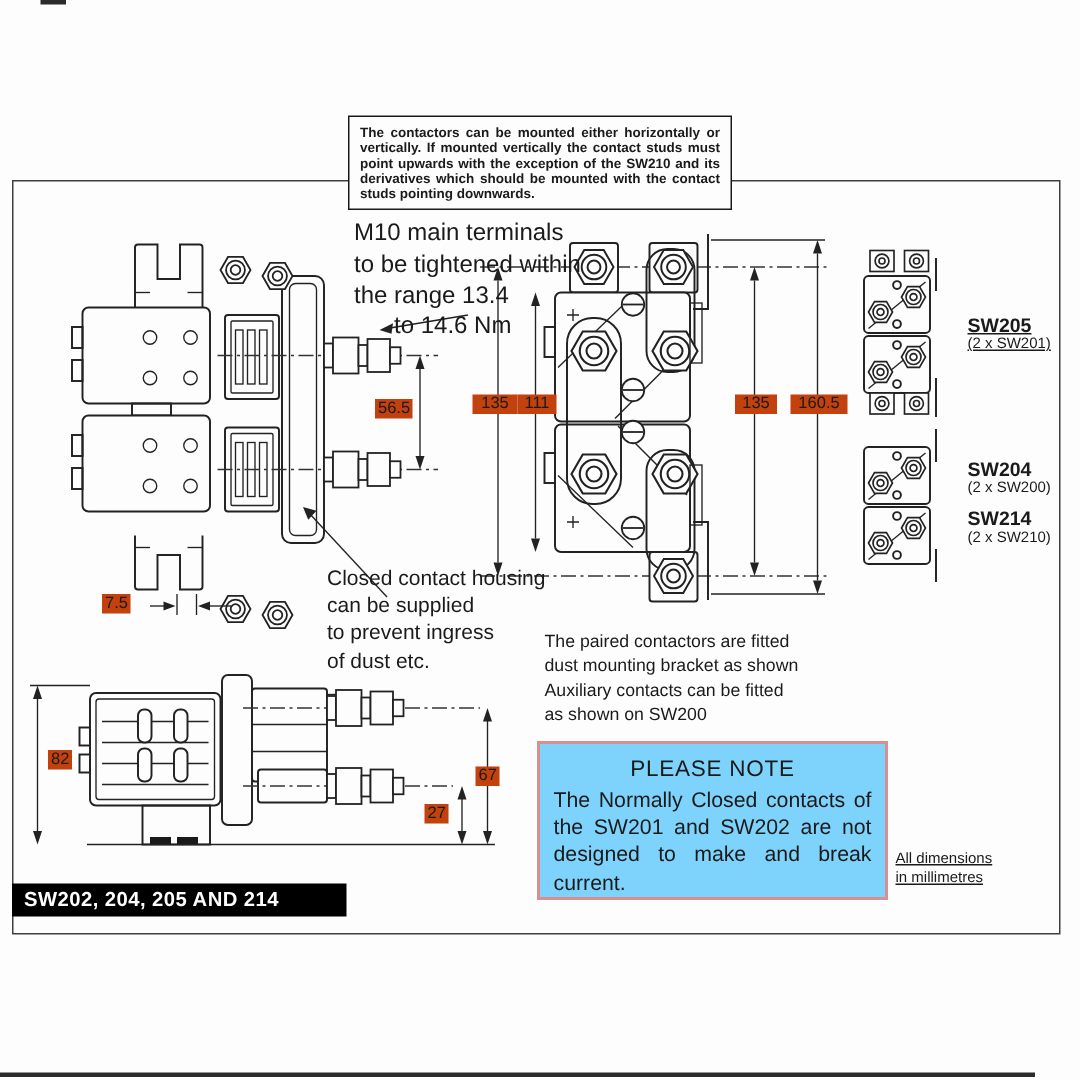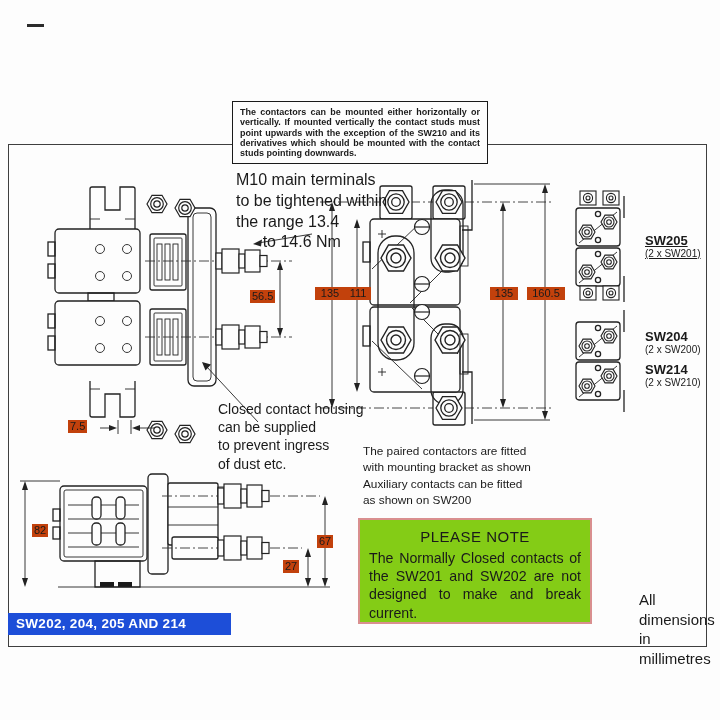--- a/index.html
+++ b/index.html
@@ -1,44 +1,44 @@
 <!DOCTYPE html>
 <html><head>
 <meta charset="utf-8">
 <style>
   html,body{margin:0;padding:0;}
   body{
     width:720px;height:720px;background:#fdfdfd;position:relative;overflow:hidden;
     font-family:"Liberation Sans", sans-serif;color:#1a1a1a;
   }
-  .page{position:absolute;inset:0;margin-top:24px;}
+  .page{position:absolute;inset:0;}
   .abs{position:absolute;}
   .frame{border:1.6px solid #3f3f3f;background:transparent;}
   .notebox{
     background:#fdfdfd;border:1.4px solid #1a1a1a;
     font-size:9px;font-weight:700;line-height:1.14;text-align:justify;
     padding:5px 7px;box-sizing:border-box;
   }
   .ann{font-size:11.6px;line-height:1.3;}
   .pre{white-space:pre;}
   .preline{white-space:pre-line;}
   .dim{
     font-size:11px;background:#c2410c;padding:0 2px;line-height:13px;
     text-align:center;
   }
   .model-name{font-size:13px;font-weight:700;line-height:15px;}
   .model-sub{font-size:10px;line-height:12px;}
   .pleasenote{
-    border:2px solid #d98f8f;background:#84cc16;box-sizing:border-box;
+    border:2px solid #d98f8f;background:#7dd3fc;box-sizing:border-box;
     padding:5px 9px 0 9px;
   }
   .pn-title{font-size:15px;text-align:center;margin:3px 0 4px 0;letter-spacing:0.5px;}
   .pn-body{font-size:14.2px;line-height:1.28;text-align:justify;}
   .footerbar{
-    background:#1d4ed8;color:#fff;font-weight:700;font-size:13.5px;
+    background:#000000;color:#fff;font-weight:700;font-size:13.5px;
     line-height:22px;padding:0 0 0 8px;letter-spacing:0.3px;box-sizing:border-box;
   }
   .scanmark{background:#2b2b2b;}
   svg{position:absolute;overflow:visible;}
   .ol{stroke:#222;fill:none;stroke-width:1.3;}
   .olw{stroke:#222;fill:#fdfdfd;stroke-width:1.3;}
   .thin{stroke:#222;fill:none;stroke-width:0.9;}
   .cl{stroke:#333;fill:none;stroke-width:0.9;stroke-dasharray:10 3 2 3;}
   .dimline{stroke:#222;fill:none;stroke-width:0.9;}
   .arr{fill:#222;stroke:none;}
@@ -318,21 +318,21 @@
 
   <div class="abs ann pre" style="left:236px;top:146px;font-size:16px;">M10 main terminals
 to be tightened within
 the range 13.4
       to 14.6 Nm</div>
   <div class="abs ann pre" style="left:218px;top:376px;font-size:14px;">Closed contact housing
 can be supplied
 to prevent ingress
 of dust etc.</div>
   <div class="abs ann pre" style="left:363px;top:419px;font-size:11.8px;line-height:1.38;">The paired contactors are fitted
-with mounting bracket as shown
+dust mounting bracket as shown
 Auxiliary contacts can be fitted
 as shown on SW200</div>
 
   <span class="abs dim" style="left:250px;top:266px;">56.5</span>
   <span class="abs dim" style="left:68px;top:396px;">7.5</span>
   <span class="abs dim" style="left:315px;top:263px;width:26px;">135</span>
   <span class="abs dim" style="left:345px;top:263px;width:22px;">111</span>
   <span class="abs dim" style="left:490px;top:263px;width:24px;">135</span>
   <span class="abs dim" style="left:527px;top:263px;width:34px;">160.5</span>
   <span class="abs dim" style="left:32px;top:500px;">82</span>
@@ -350,18 +350,18 @@
   <div class="abs" style="left:645px;top:338px;">
     <div class="model-name">SW214</div>
     <div class="model-sub">(2 x SW210)</div>
   </div>
 
   <div class="abs pleasenote" style="left:358px;top:494px;width:234px;height:106px;">
     <div class="pn-title">PLEASE NOTE</div>
     <div class="pn-body">The Normally Closed contacts of the SW201 and SW202 are not designed to make and break current.</div>
   </div>
 
-  <div class="abs ann preline" style="left:639px;top:566px;font-size:15px;">All dimensions
+  <div class="abs ann preline" style="left:597px;top:566px;font-size:10px;text-decoration:underline;">All dimensions
 in millimetres</div>
 
   <div class="abs footerbar" style="left:8px;top:589px;width:223px;height:22px;">SW202, 204, 205 AND 214</div>
 
 </div>
 
 </body></html>

